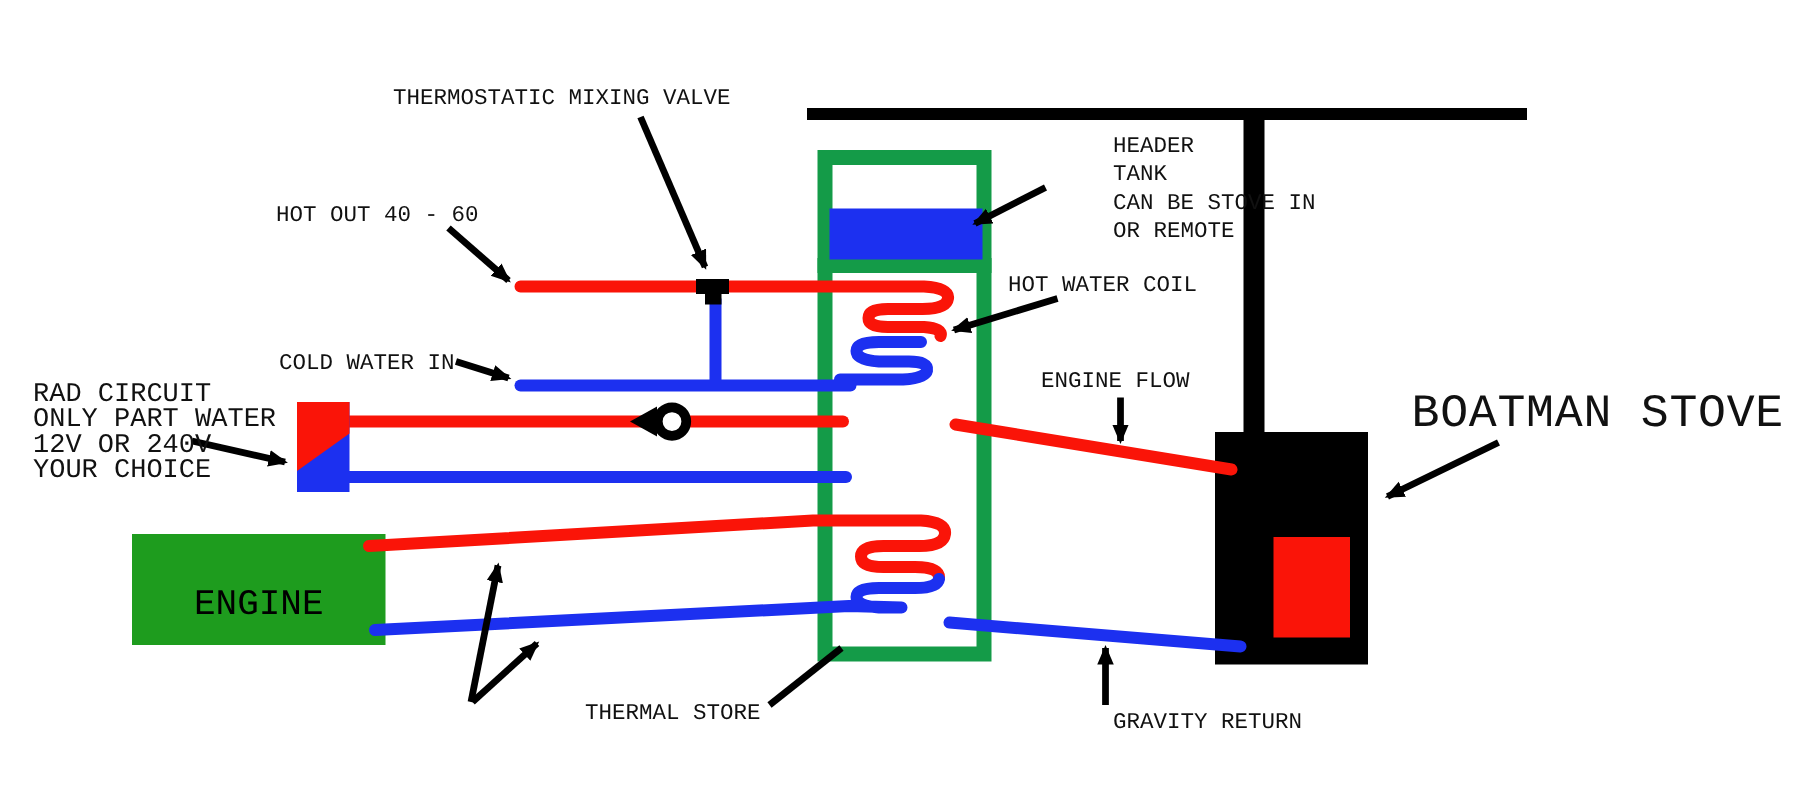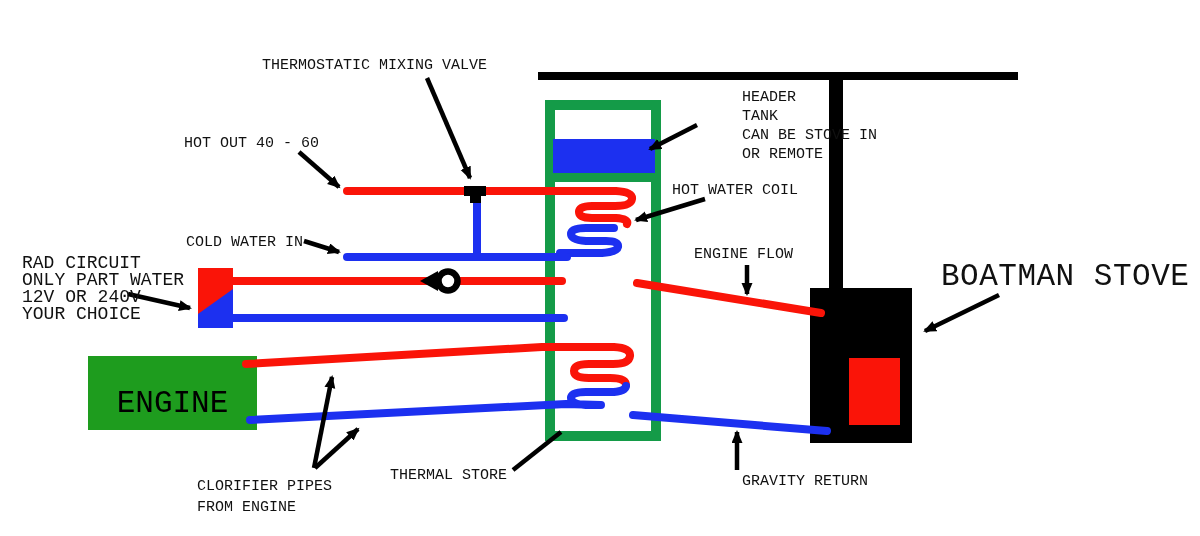--- a/index.html
+++ b/index.html
@@ -12,21 +12,21 @@
     overflow:hidden;
   }
   #wiring{position:absolute;left:0;top:0;}
   .lbl{position:absolute;white-space:nowrap;color:#111;}
   .fs15{font-size:15px;line-height:19px;}
   .fs14{font-size:18px;line-height:17px;}
   .big{font-size:31px;line-height:34px;letter-spacing:0.5px;}
   #engine-label{
     position:absolute;left:88px;top:356px;width:169px;height:94px;
     display:flex;align-items:center;justify-content:center;
-    font-size:31px;color:#000;
+    font-size:24px;color:#000;
   }
   .clorifier-lines{line-height:21px;}
 </style>
 </head>
 <body>
 
 <div id="canvas">
 
   <svg id="wiring" width="1200" height="536" viewBox="0 0 1200 536">
     <defs>
@@ -113,24 +113,20 @@
 
   <div class="lbl fs14" style="left:22px;top:255px;">
     <div>RAD CIRCUIT</div>
     <div>ONLY PART WATER</div>
     <div>12V OR 240V</div>
     <div>YOUR CHOICE</div>
   </div>
 
   <div id="engine-label">ENGINE</div>
 
-  <div class="lbl fs15 clorifier-lines" style="left:197px;top:476px;">
-    <div>CLORIFIER PIPES</div>
-    <div>FROM ENGINE</div>
-  </div>
 
   <div class="lbl fs15" style="left:390px;top:466px;">THERMAL STORE</div>
 
   <div class="lbl fs15" style="left:742px;top:472px;">GRAVITY RETURN</div>
 
   <div class="lbl big" style="left:941px;top:260px;">BOATMAN STOVE</div>
 
 </div>
 
 </body></html>

